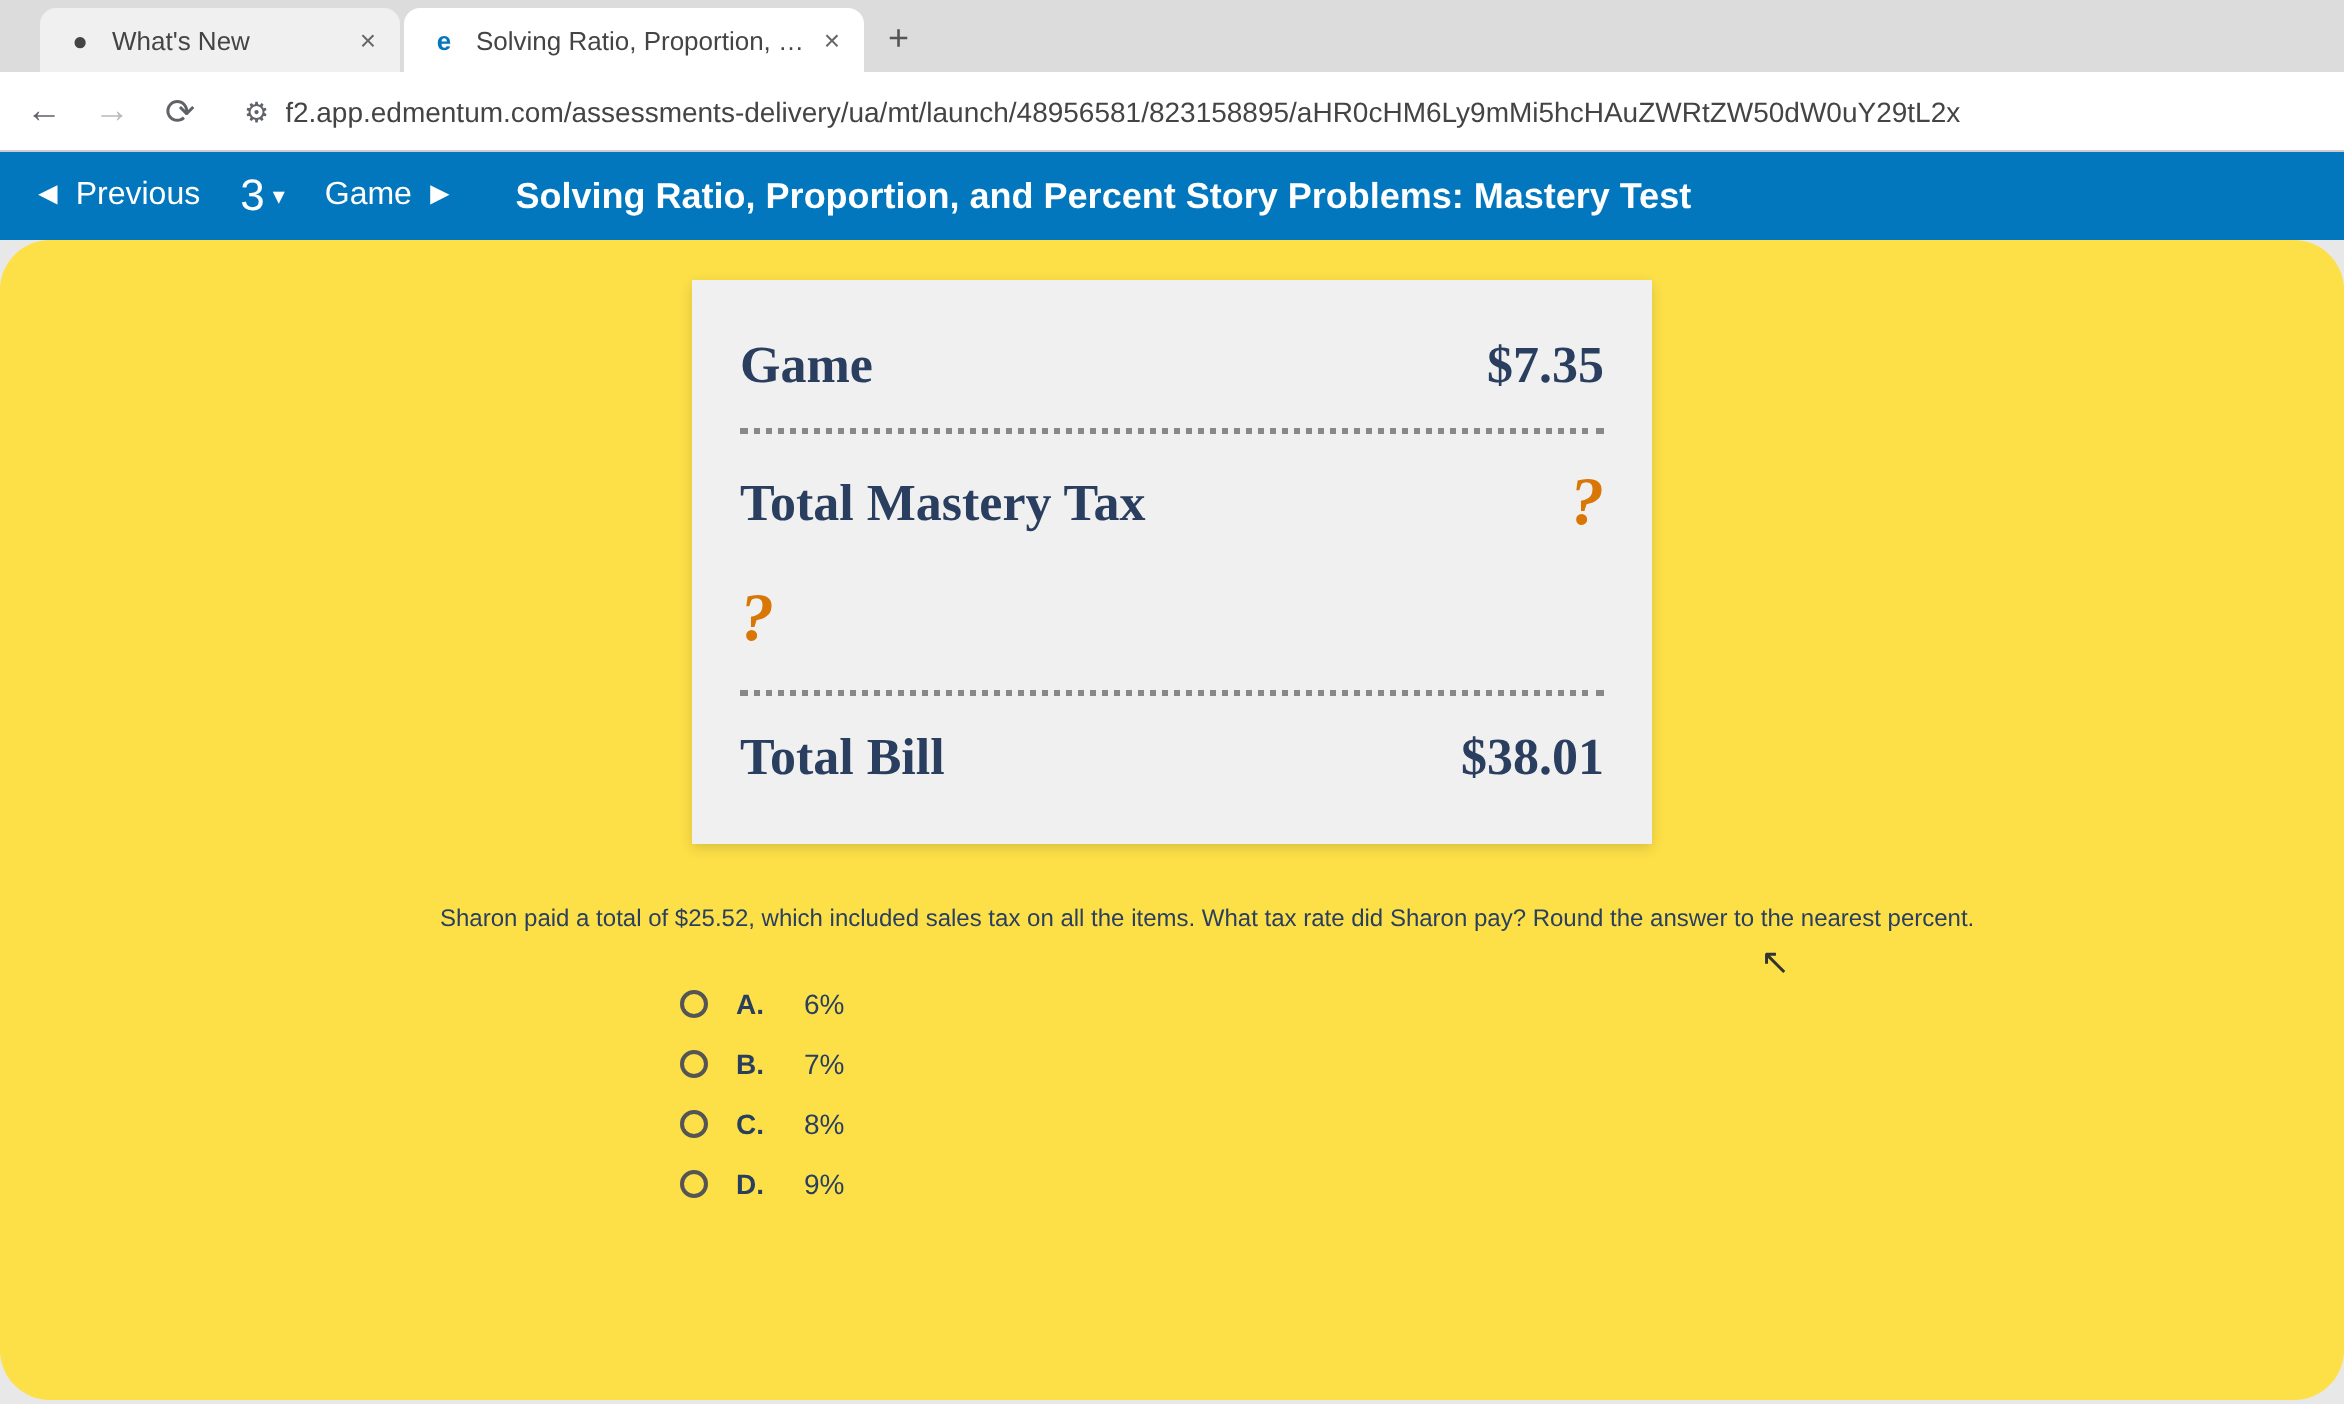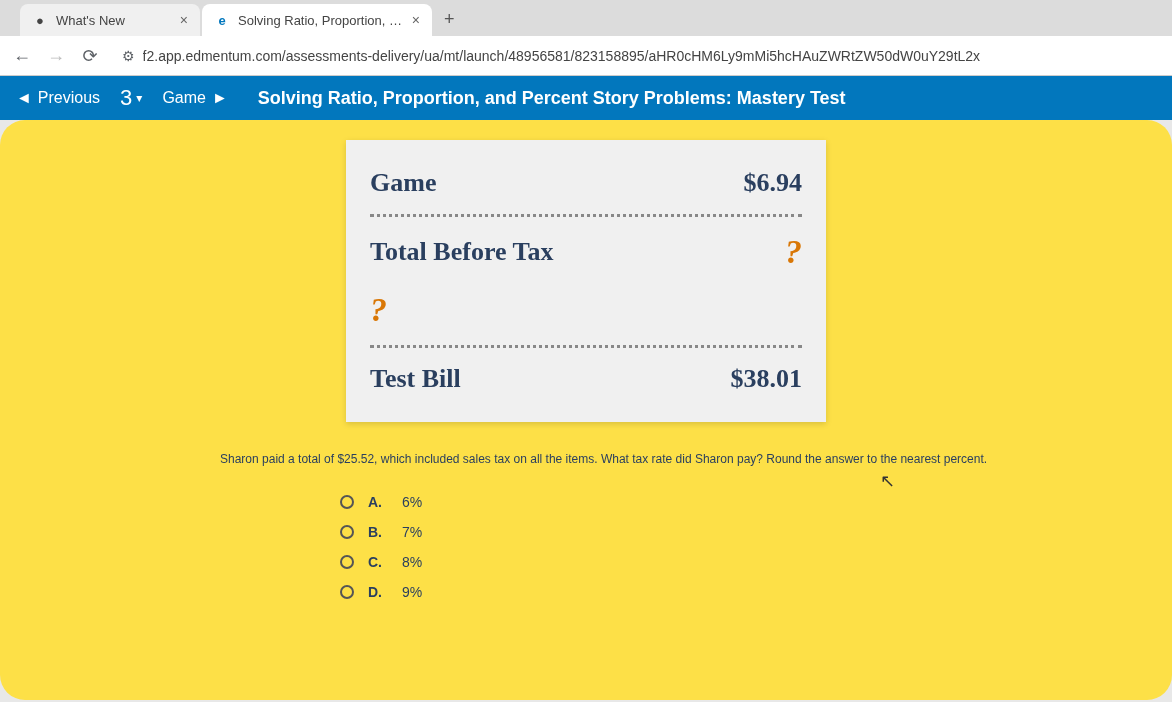--- a/index.html
+++ b/index.html
@@ -85,33 +85,33 @@
     <span>Game</span>
     <span>►</span>
   </div>
   <div class="app-title">Solving Ratio, Proportion, and Percent Story Problems: Mastery Test</div>
 </div>
 
 <div class="content">
   <div class="receipt">
     <div class="receipt-row">
       <span class="receipt-label">Game</span>
-      <span class="receipt-val">$6.94</span>
+      <span class="receipt-val">$7.35</span>
     </div>
     <hr class="dots">
     <div class="receipt-row">
-      <span class="receipt-label">Total Before Tax</span>
+      <span class="receipt-label">Total Mastery Tax</span>
       <span class="receipt-q">?</span>
     </div>
     <div class="receipt-row">
       <span class="receipt-q">?</span>
     </div>
     <hr class="dots">
     <div class="receipt-row">
-      <span class="receipt-label">Test Bill</span>
+      <span class="receipt-label">Total Bill</span>
       <span class="receipt-val">$38.01</span>
     </div>
   </div>
 
   <div class="question-text">Sharon paid a total of $25.52, which included sales tax on all the items. What tax rate did Sharon pay? Round the answer to the nearest percent.</div>
 
   <div class="answers">
     <div class="answer-row">
       <span class="radio"></span>
       <span class="answer-letter">A.</span>

